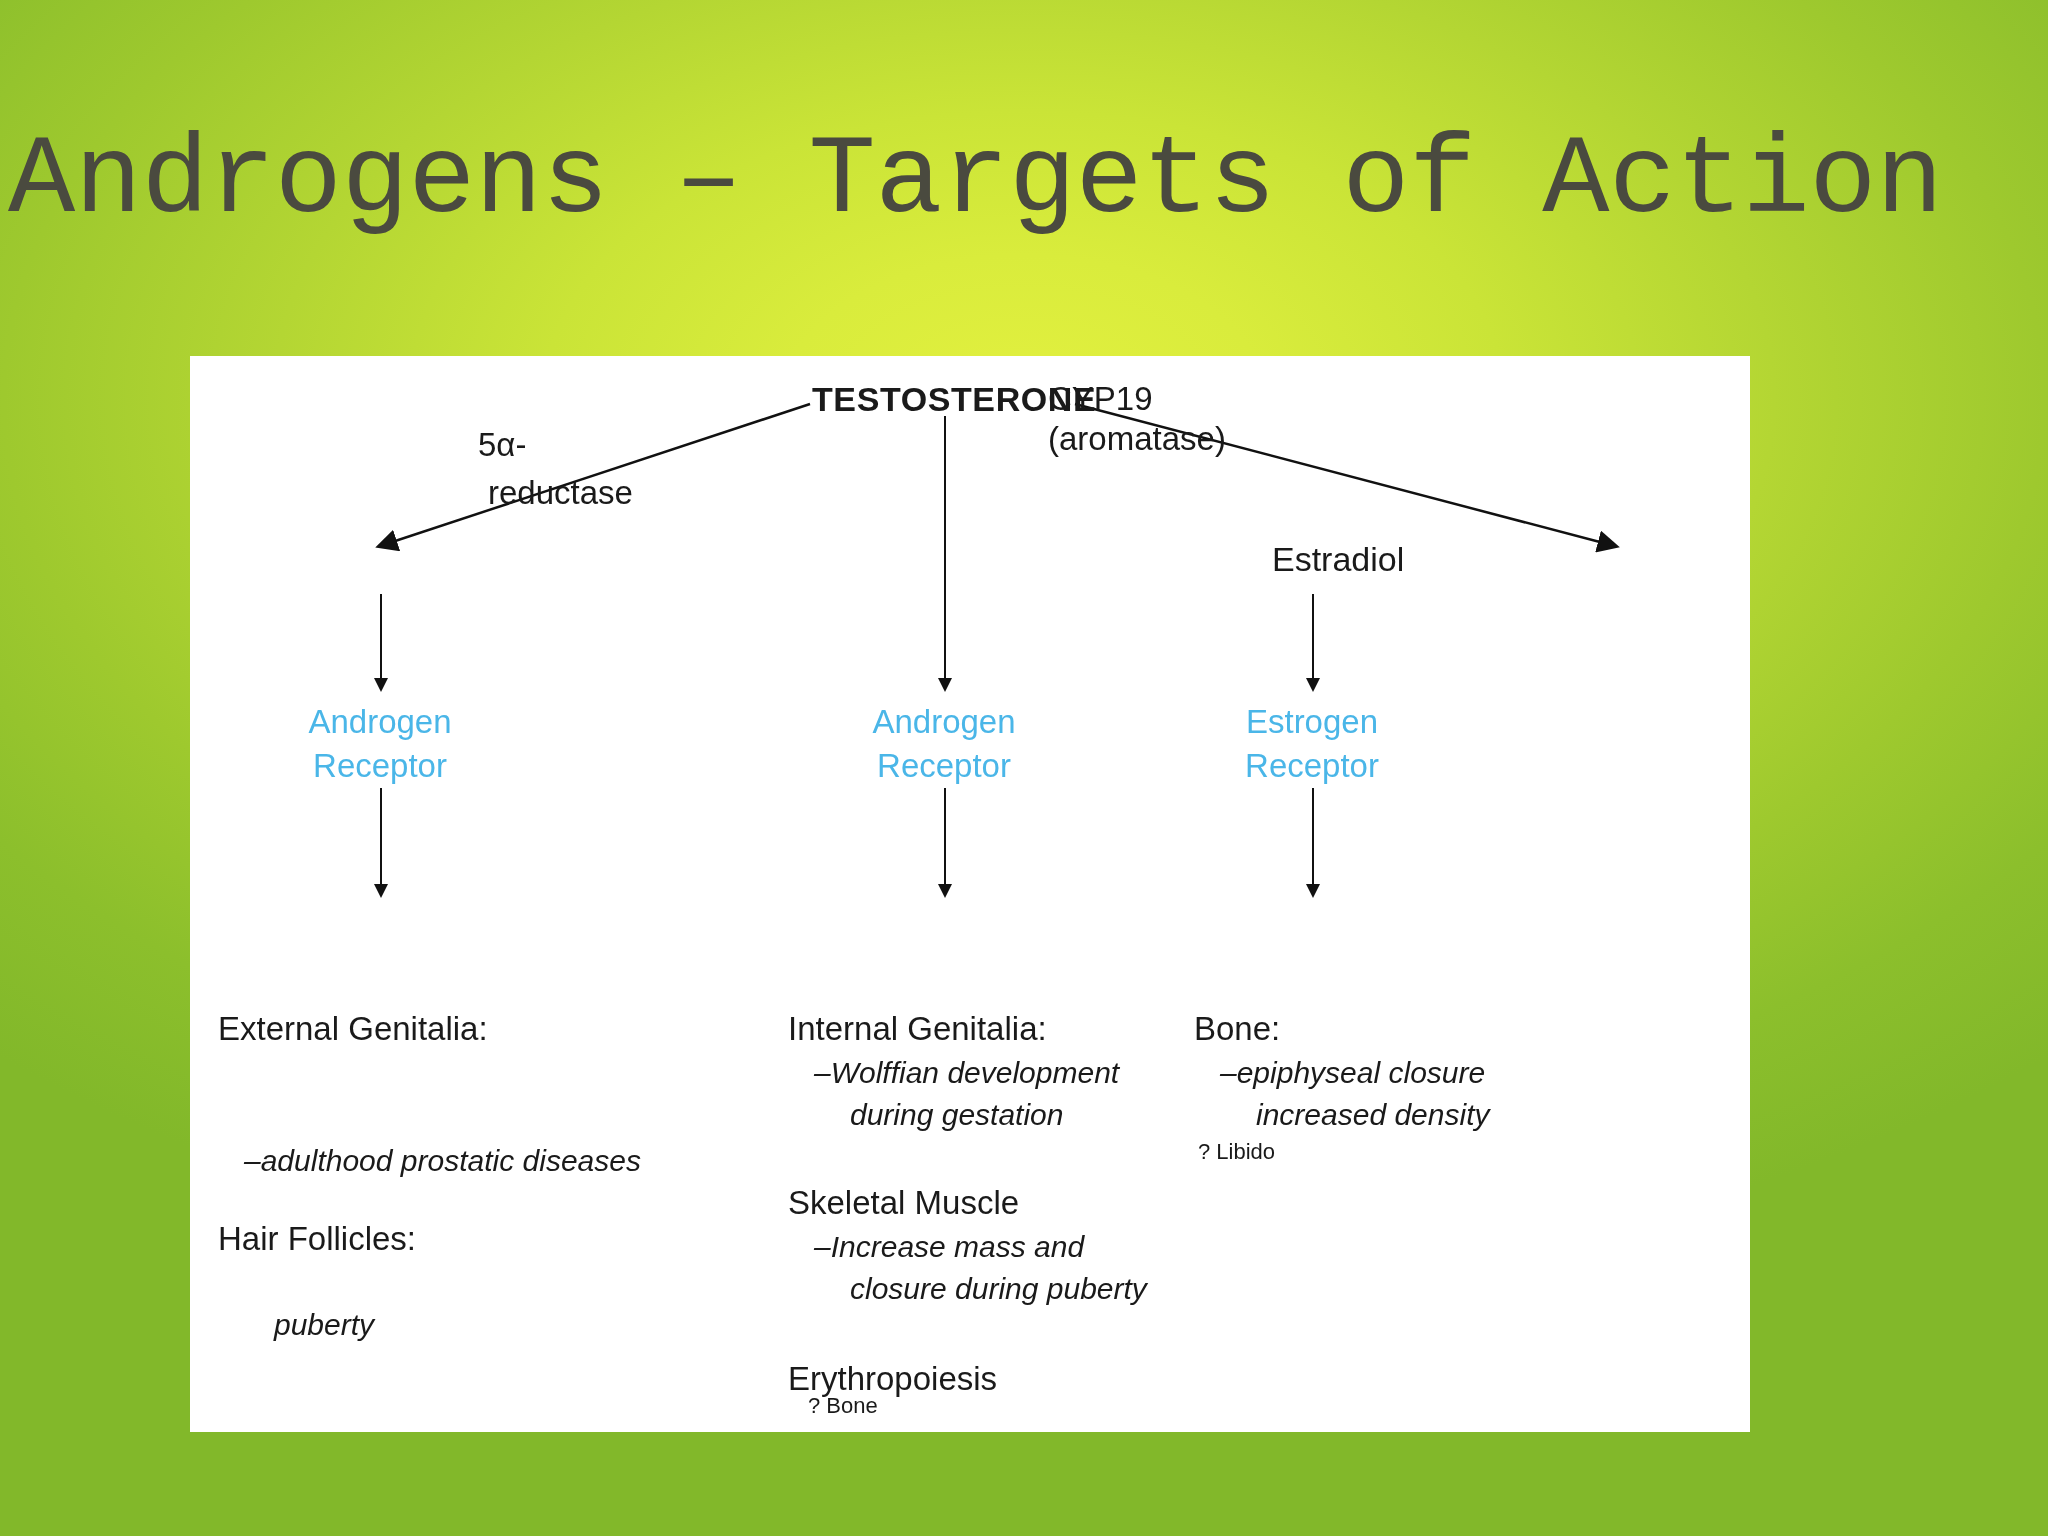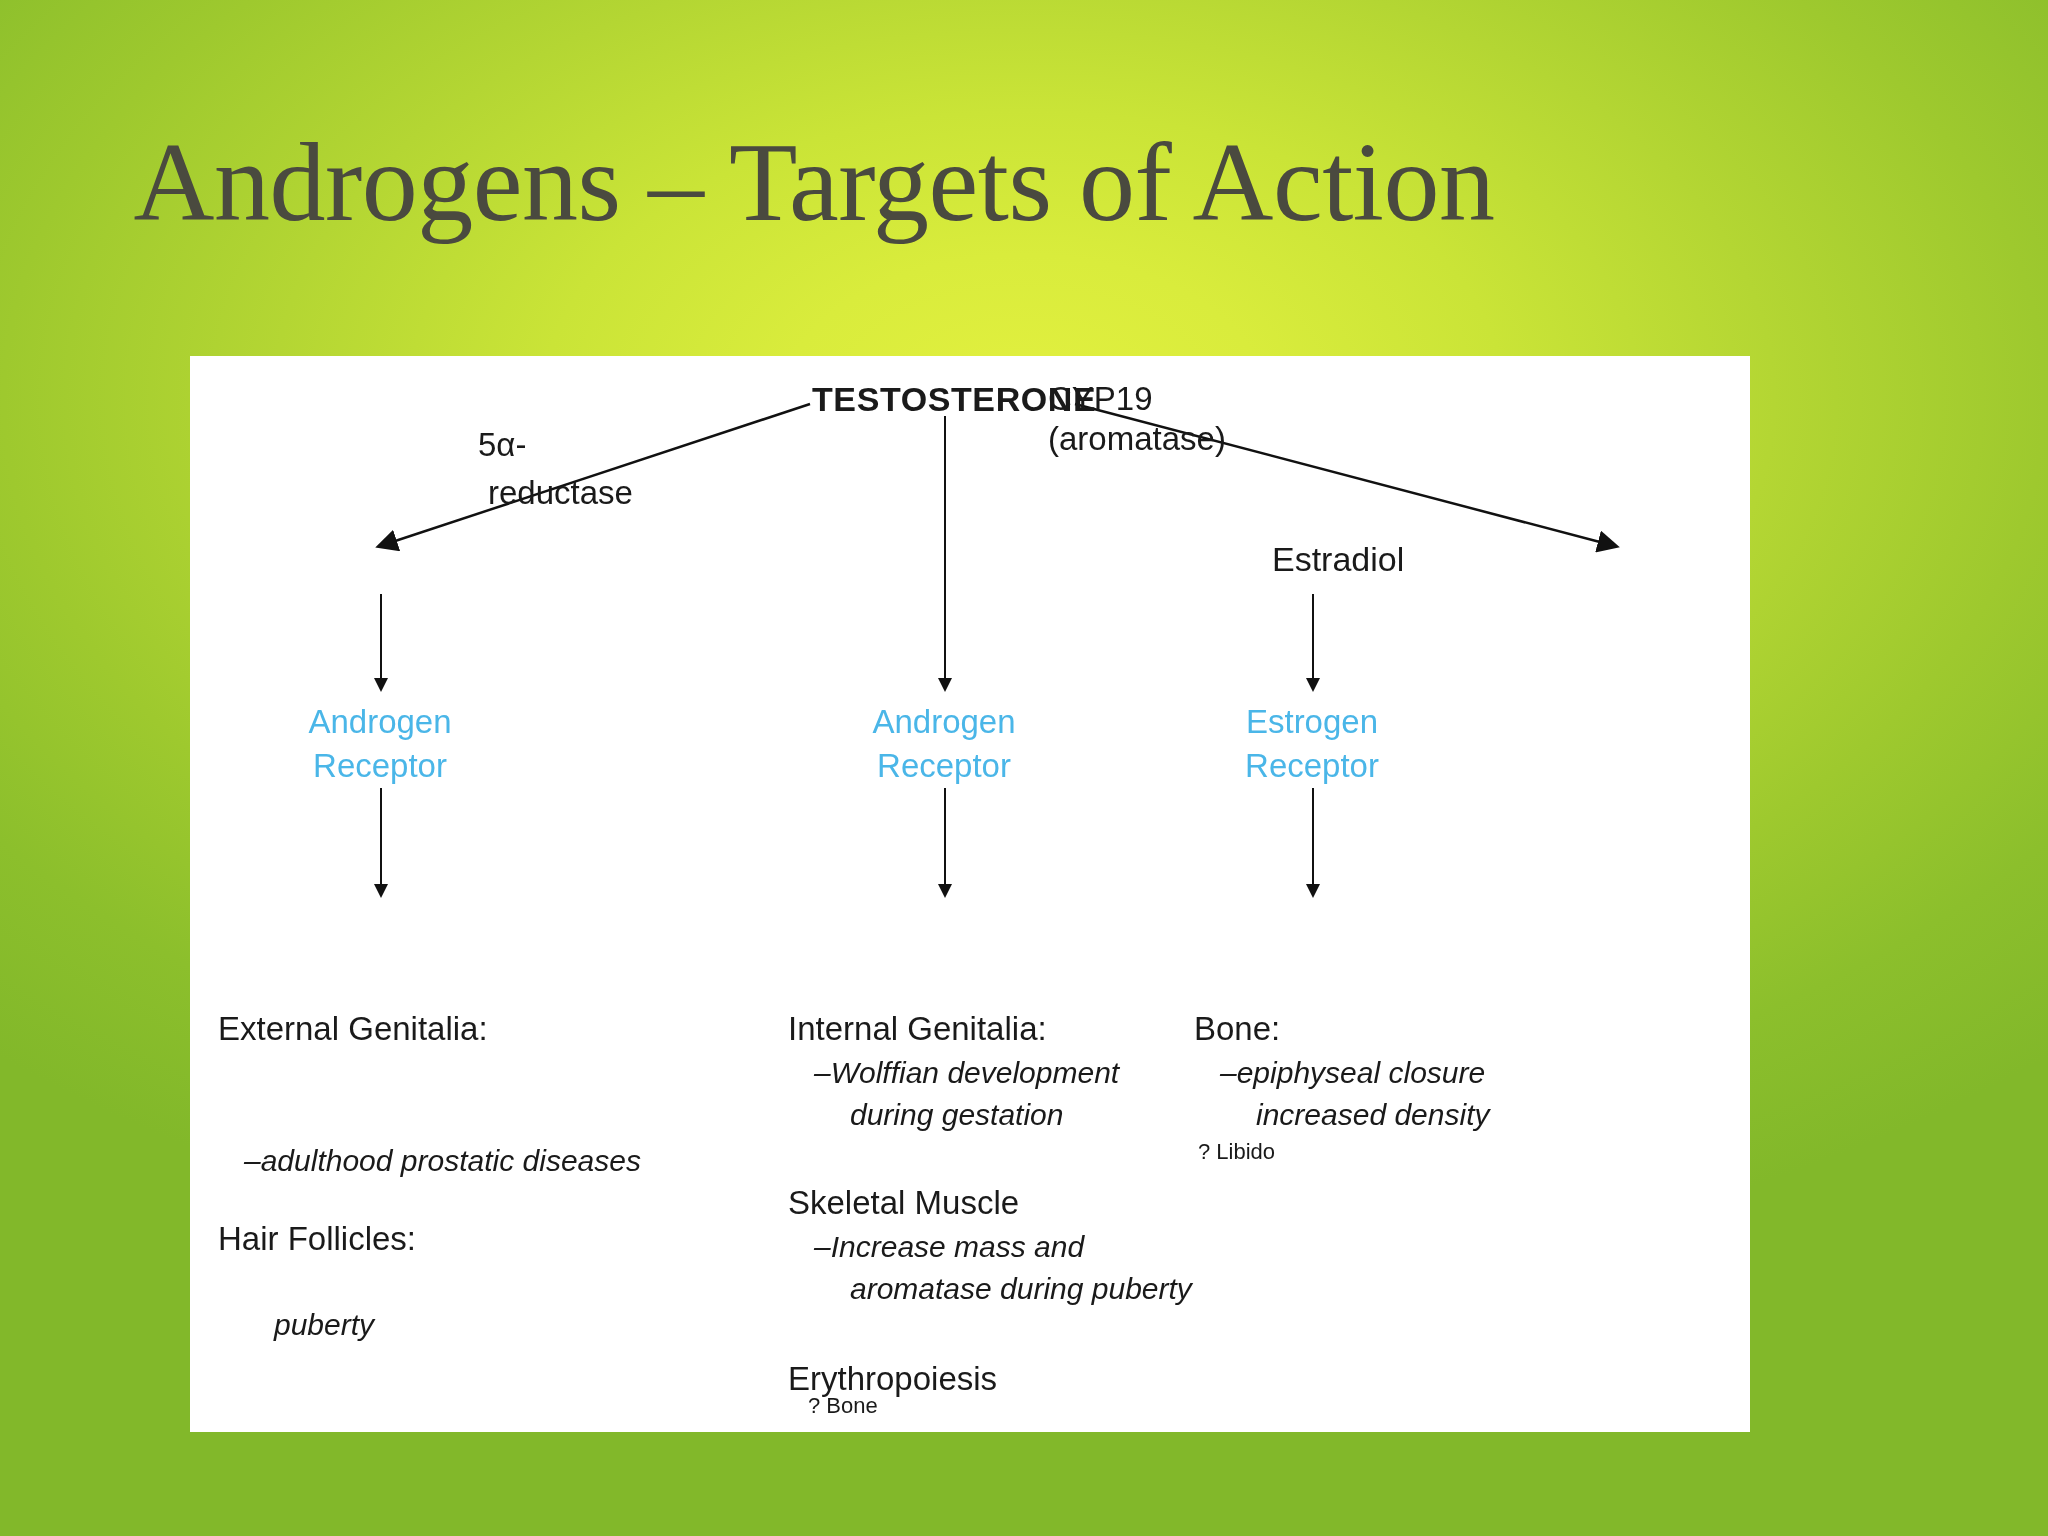--- a/index.html
+++ b/index.html
@@ -25,25 +25,25 @@
         #cae437 32%,
         #b4d633 50%,
         #9ec92e 68%,
         #8cbf2c 84%,
         #82b82a 100%);
   }
 
   
   #slide-title {
     position: absolute;
-    left: 0;
+    left: 8px;
     top: 118px;
     width: 1628px;
     text-align: center;
-    font-family: Liberation Serif, serif;
+    font-family: Liberation Mono, monospace;
     font-size: 112px;
     font-weight: 400;
     color: #4a4a3f;
     letter-spacing: -0.5px;
     white-space: nowrap;
   }
 
   
   #figure-panel {
     position: absolute;
@@ -199,21 +199,21 @@
     <div class="fig-text head" style="left:598px; top:652px;">Internal Genitalia:</div>
     <div class="fig-text sub" style="left:624px; top:698px;">
       <span>–</span><span>Wolffian development</span>
     </div>
     <div class="fig-text sub" style="left:660px; top:740px;">during gestation</div>
 
     <div class="fig-text head" style="left:598px; top:826px;">Skeletal Muscle</div>
     <div class="fig-text sub" style="left:624px; top:872px;">
       <span>–</span><span>Increase mass and</span>
     </div>
-    <div class="fig-text sub" style="left:660px; top:914px;">aromatase during puberty</div>
+    <div class="fig-text sub" style="left:660px; top:914px;">closure during puberty</div>
 
     <div class="fig-text head" style="left:598px; top:1002px;">Erythropoiesis</div>
     <div class="fig-text plain-sub" style="left:618px; top:1036px;">? Bone</div>
 
     <div class="fig-text head" style="left:1004px; top:652px;">Bone:</div>
     <div class="fig-text sub" style="left:1030px; top:698px;">
       <span>–</span><span>epiphyseal closure</span>
     </div>
     <div class="fig-text sub" style="left:1066px; top:740px;">increased density</div>
     <div class="fig-text plain-sub" style="left:1008px; top:782px;">? Libido</div>

